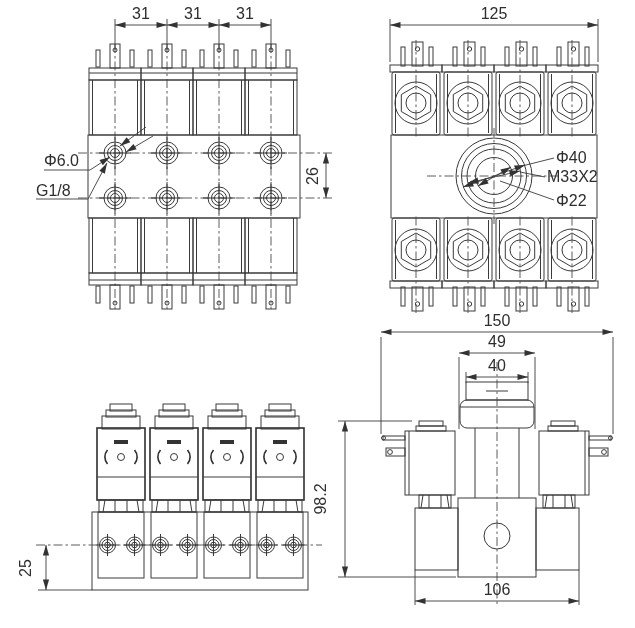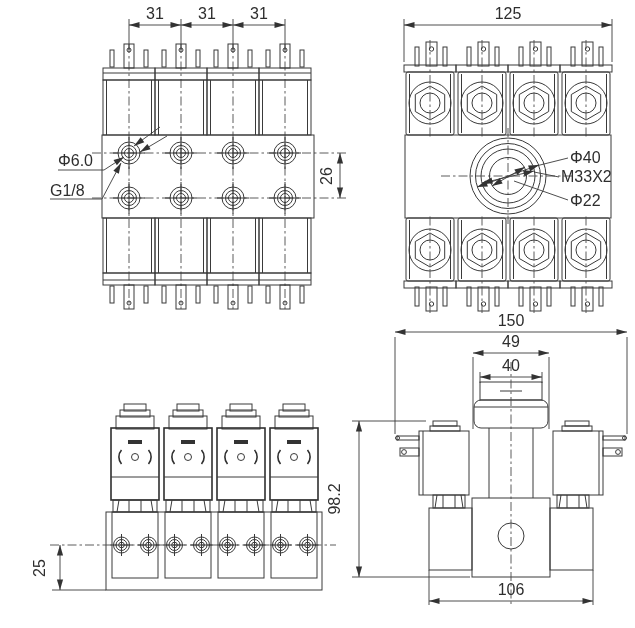--- a/index.html
+++ b/index.html
@@ -1,16 +1,16 @@
 <!DOCTYPE html>
 <html><head>
 <meta charset="utf-8">
 <style>
   html,body { margin:0; padding:0; background:#ffffff; }
-  .sheet { width:507px; height:628px; background:#ffffff; position:relative;padding-left:14px; }
+  .sheet { width:507px; height:628px; background:#ffffff; position:relative; }
   svg { display:block; }
   svg * { vector-effect: none; }
   .ln  { fill:none; stroke:#3a3a3a; stroke-width:1; }
   .bold{ fill:none; stroke:#2f2f2f; stroke-width:1.6; }
   .cl  { fill:none; stroke:#4a4a4a; stroke-width:0.9; stroke-dasharray:9 3 2.5 3; }
   .dim { fill:none; stroke:#3a3a3a; stroke-width:0.9; }
   .fillmark { fill:#333; stroke:none; }
   marker path { fill:#333; stroke:none; }
   text { font-family:"Liberation Sans","DejaVu Sans",sans-serif; font-size:16px; fill:#2e2e2e; stroke:none; }
 </style>

